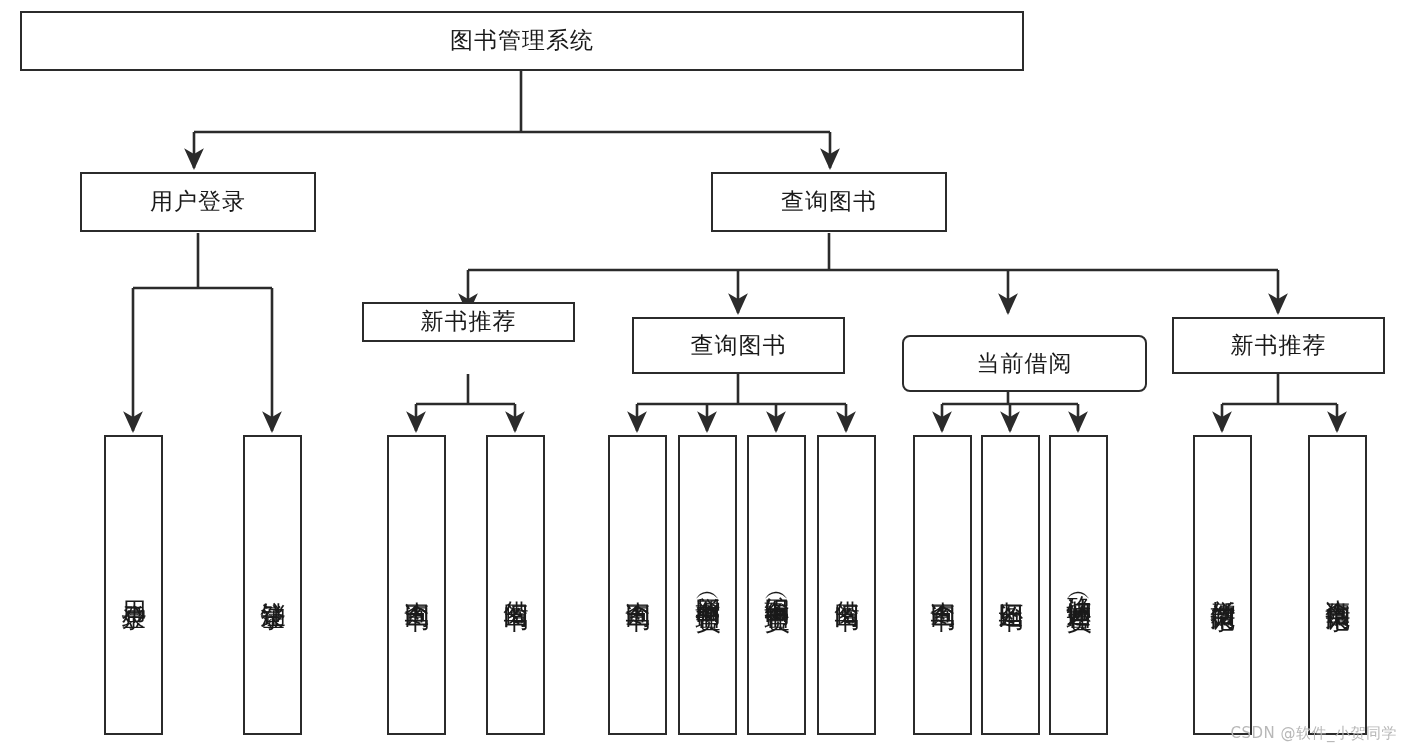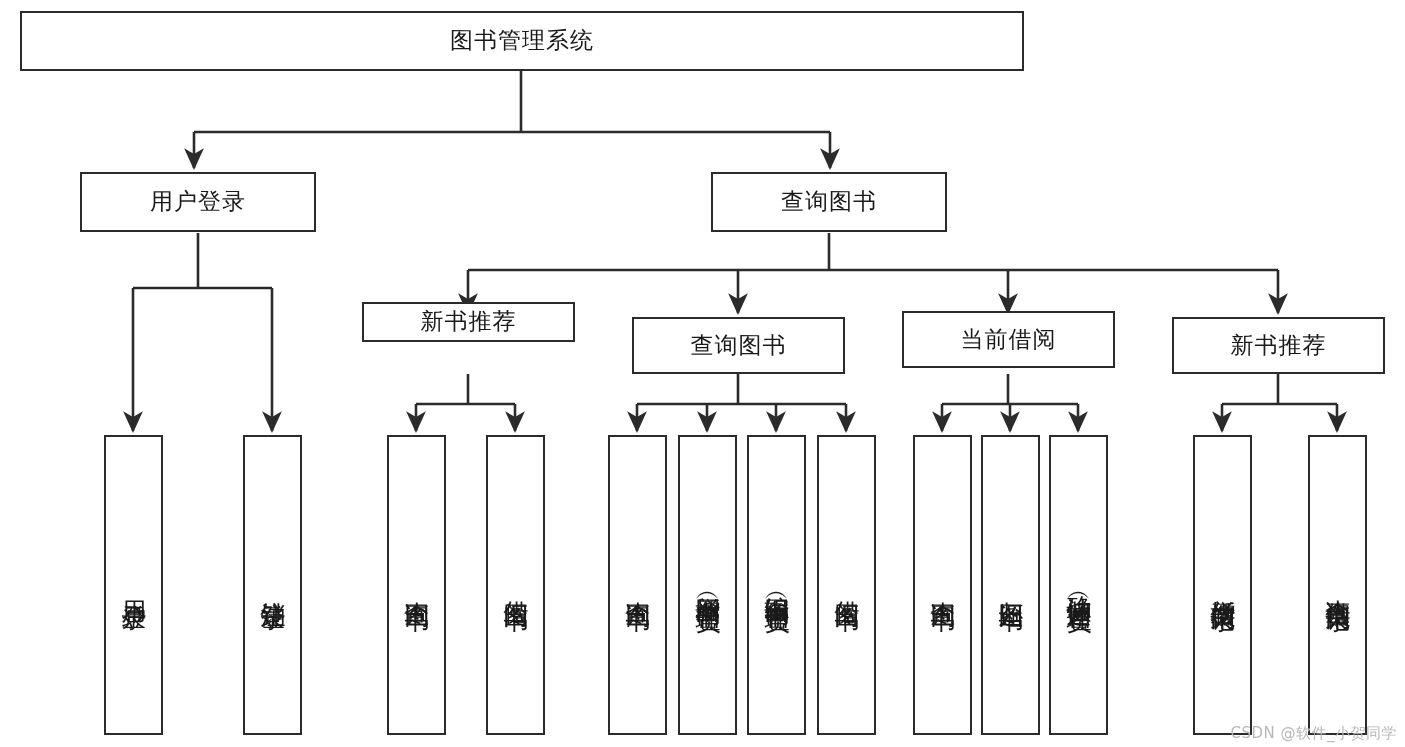--- a/index.html
+++ b/index.html
@@ -130,21 +130,21 @@
   <div class="nodebox horizontal" style="left:711px; top:172px; width:236px; height:60px;">
     <span>查询图书</span>
   </div>
 
   <div class="nodebox horizontal" style="left:362px; top:302px; width:213px; height:40px;">
     <span>新书推荐</span>
   </div>
   <div class="nodebox horizontal" style="left:632px; top:317px; width:213px; height:57px;">
     <span>查询图书</span>
   </div>
-  <div class="nodebox horizontal" style="left:902px; top:311px; width:213px; height:57px;">
+  <div class="nodebox horizontal" style="left:902px; top:335px; width:245px; height:57px;border-radius:8px;">
     <span>当前借阅</span>
   </div>
   <div class="nodebox horizontal" style="left:1172px; top:317px; width:213px; height:57px;">
     <span>新书推荐</span>
   </div>
 
   <div class="nodebox vertical" style="left:104px; top:435px; width:59px; height:300px;">
     <span class="vtext">用户登录</span>
   </div>
   <div class="nodebox vertical" style="left:243px; top:435px; width:59px; height:300px;">

